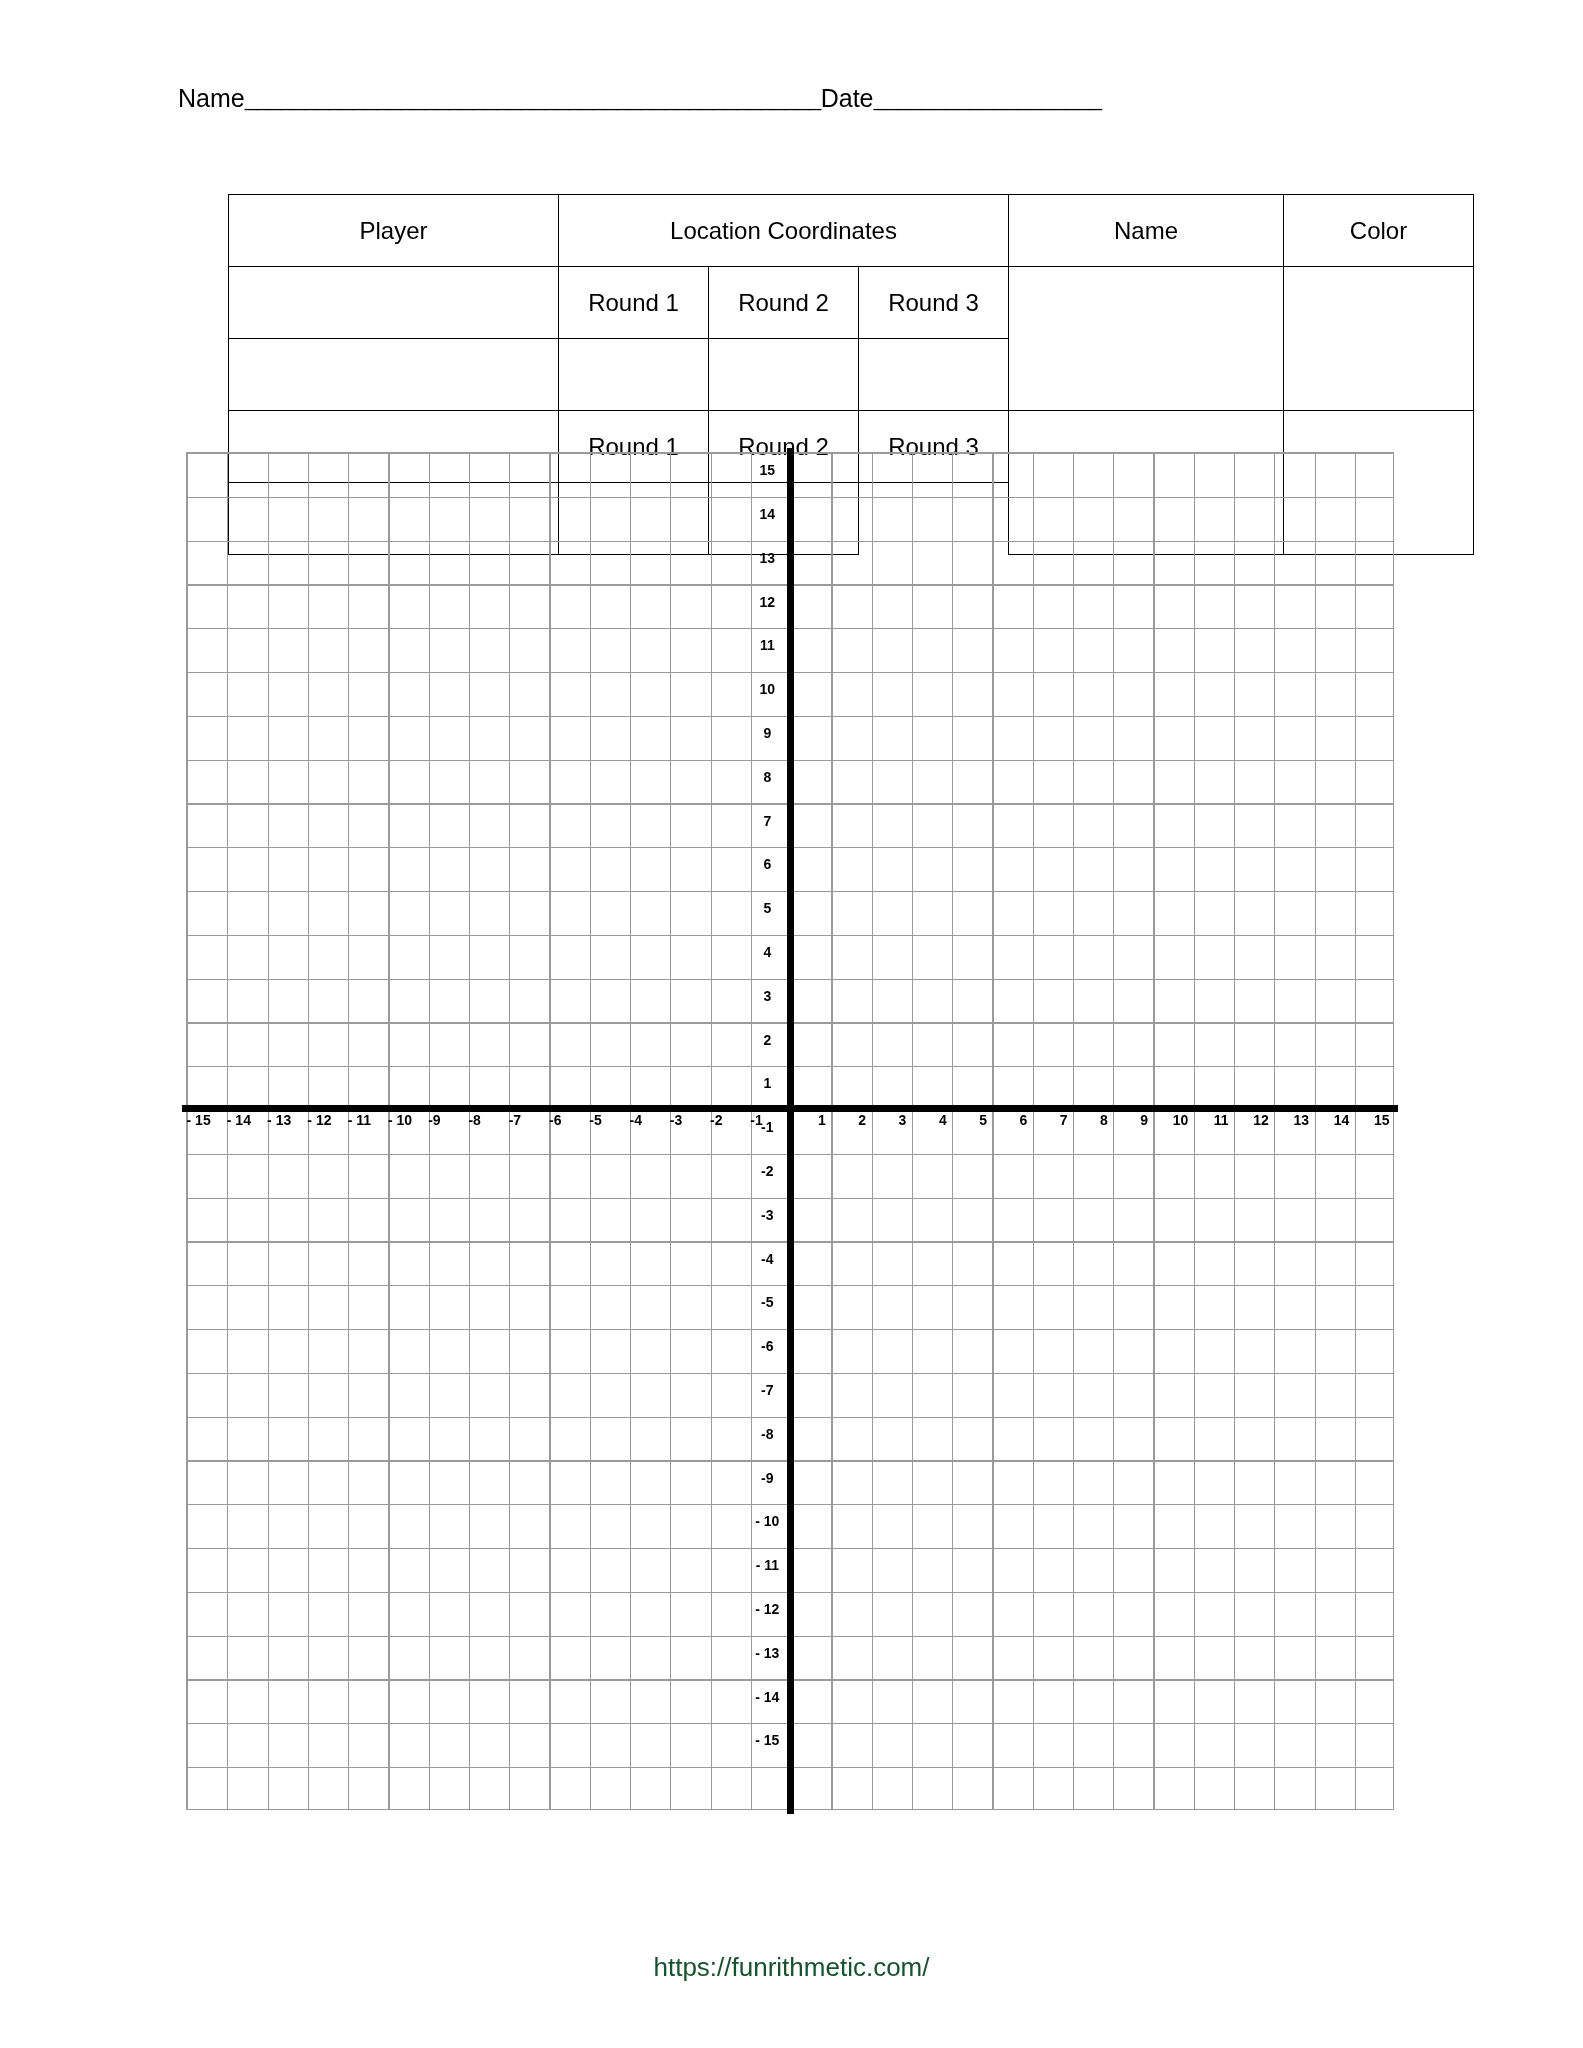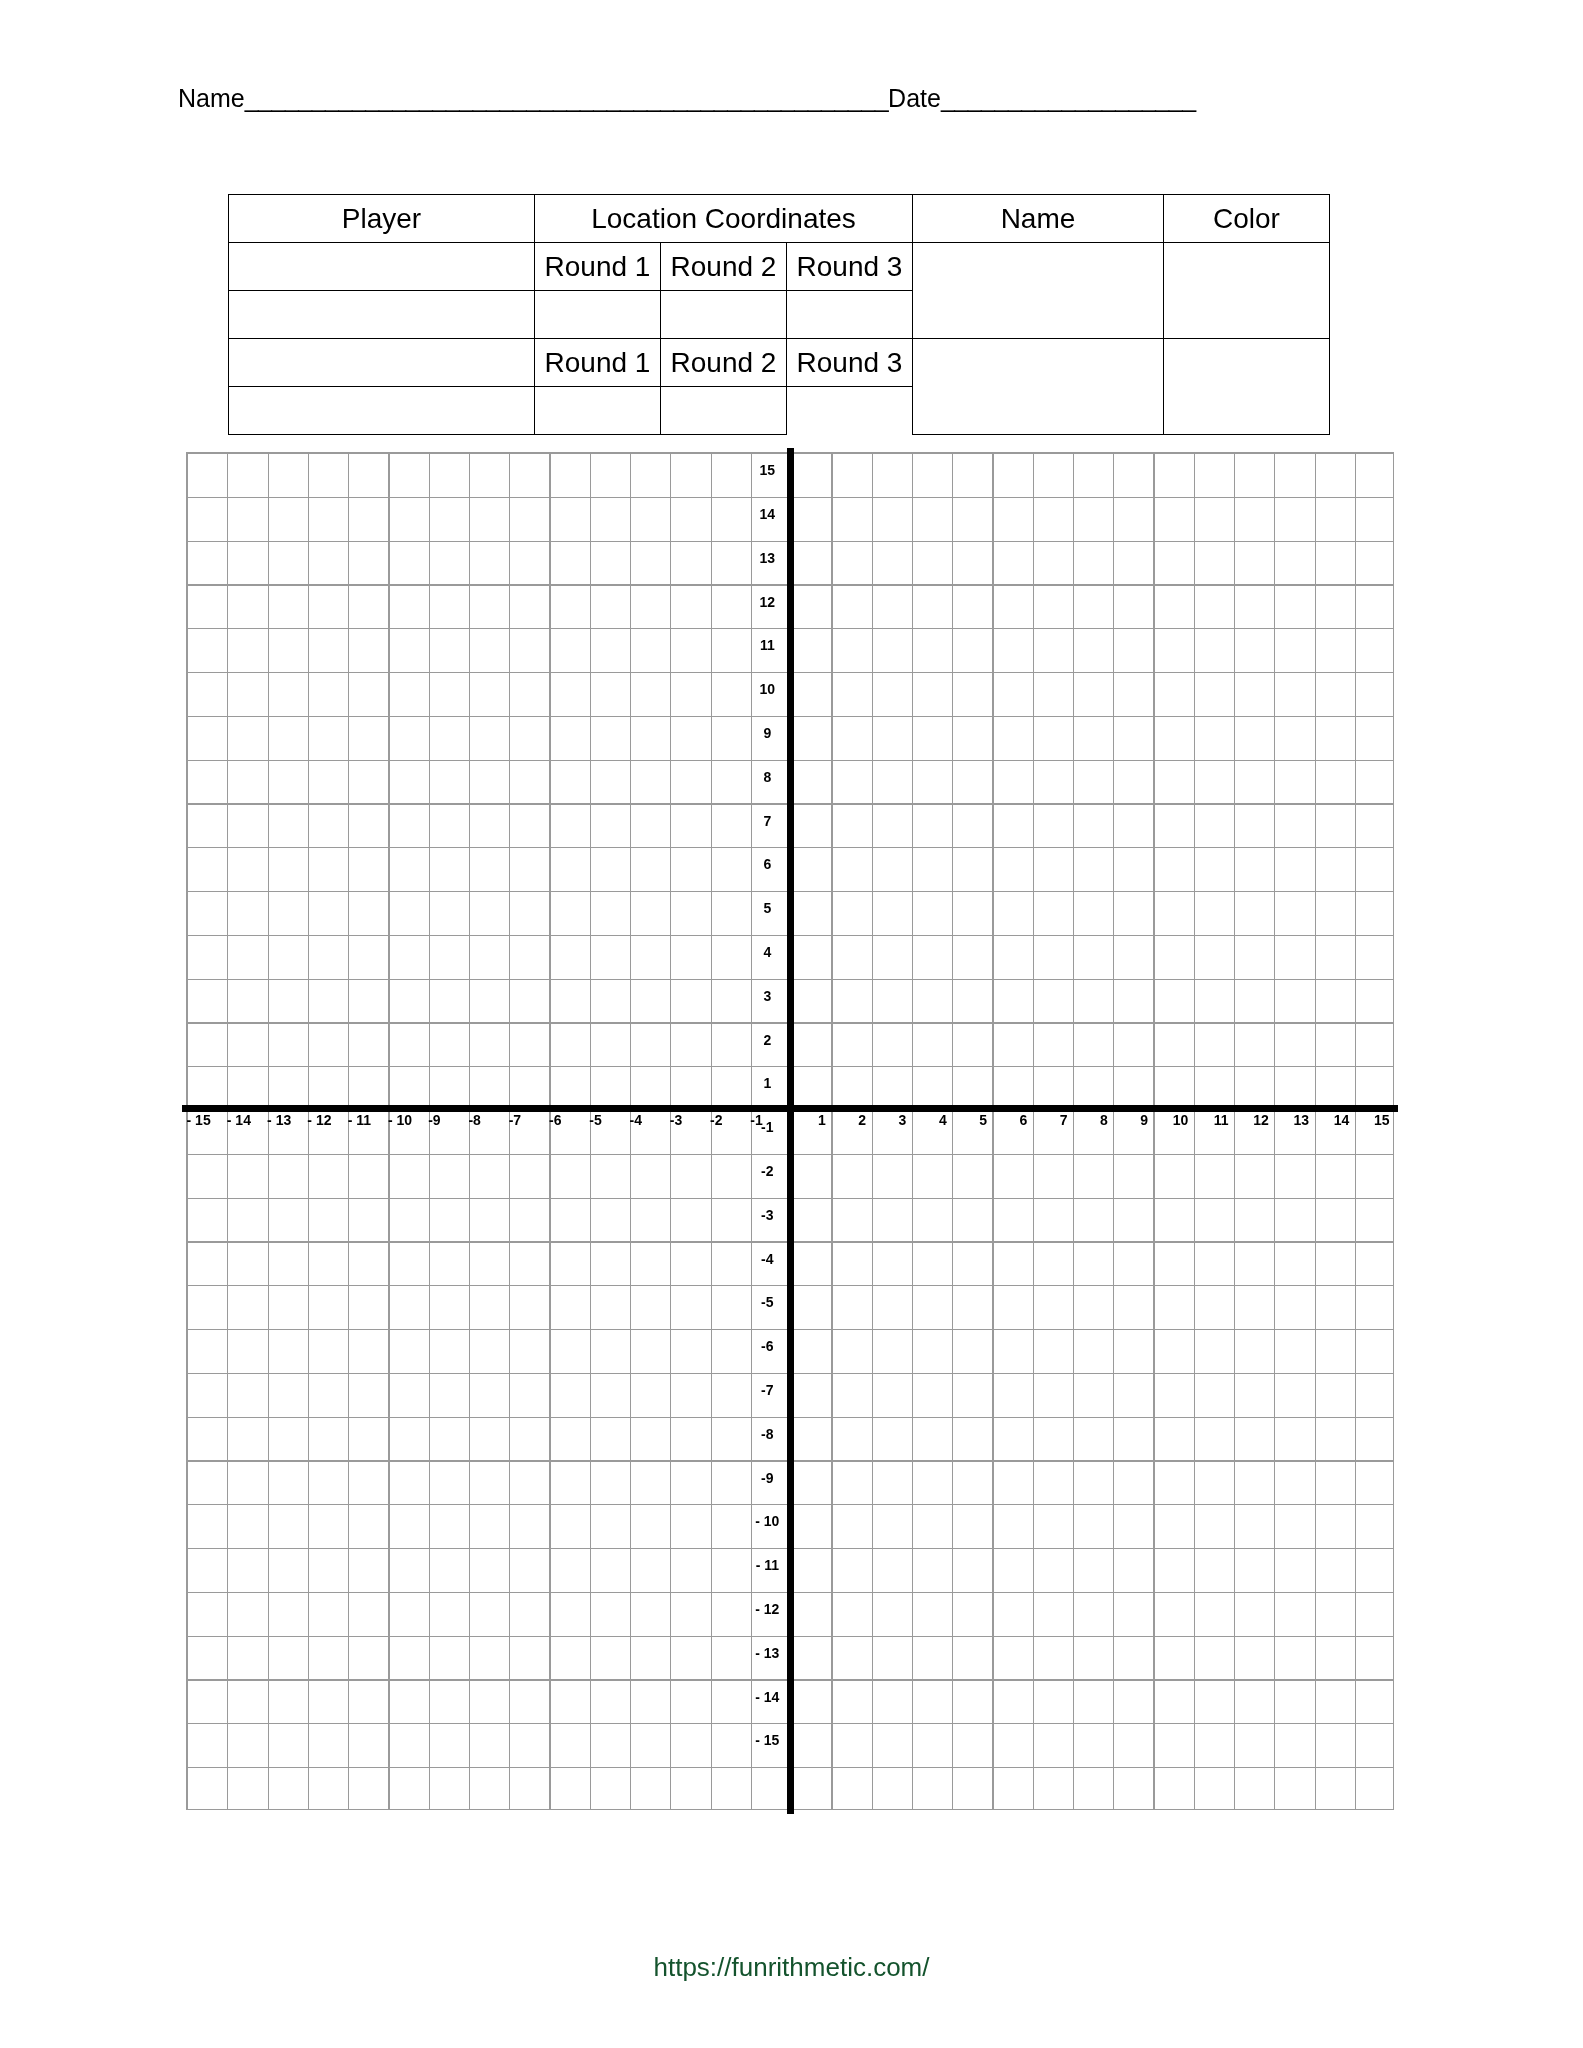--- a/index.html
+++ b/index.html
@@ -31,38 +31,39 @@
     top: 83px;
     width: 1230px;
     font-size: 25px;
     line-height: 30px;
     white-space: nowrap;
     letter-spacing: 0px;
   }
   .namedate .rule {
     font-size: 25px;
     letter-spacing: -0.5px;
+    font-family: Liberation Serif, serif;
   }
 
   
   .tbl-wrap {
     position: absolute;
     left: 228px;
     top: 194px;
   }
   table.scoretable {
     border-collapse: collapse;
     table-layout: fixed;
   }
   table.scoretable td {
     border: 1.4px solid #000000;
-    font-size: 28px;
+    font-size: 24px;
     text-align: center;
     vertical-align: middle;
-    padding: 0;
+    padding: 12px;
     height: 47px;
     margin-left: 8px;
   }
   td.c-player  { width: 305px; }
   td.c-round   { width: 125px; font-size: 21px; }
   td.c-coords  { width: 375px; }
   td.c-color   { width: 250px; }
   td.c-points  { width: 165px; }
   td.blank-tall { height: 78px; }
   td.blank-player { height: 78px; }

